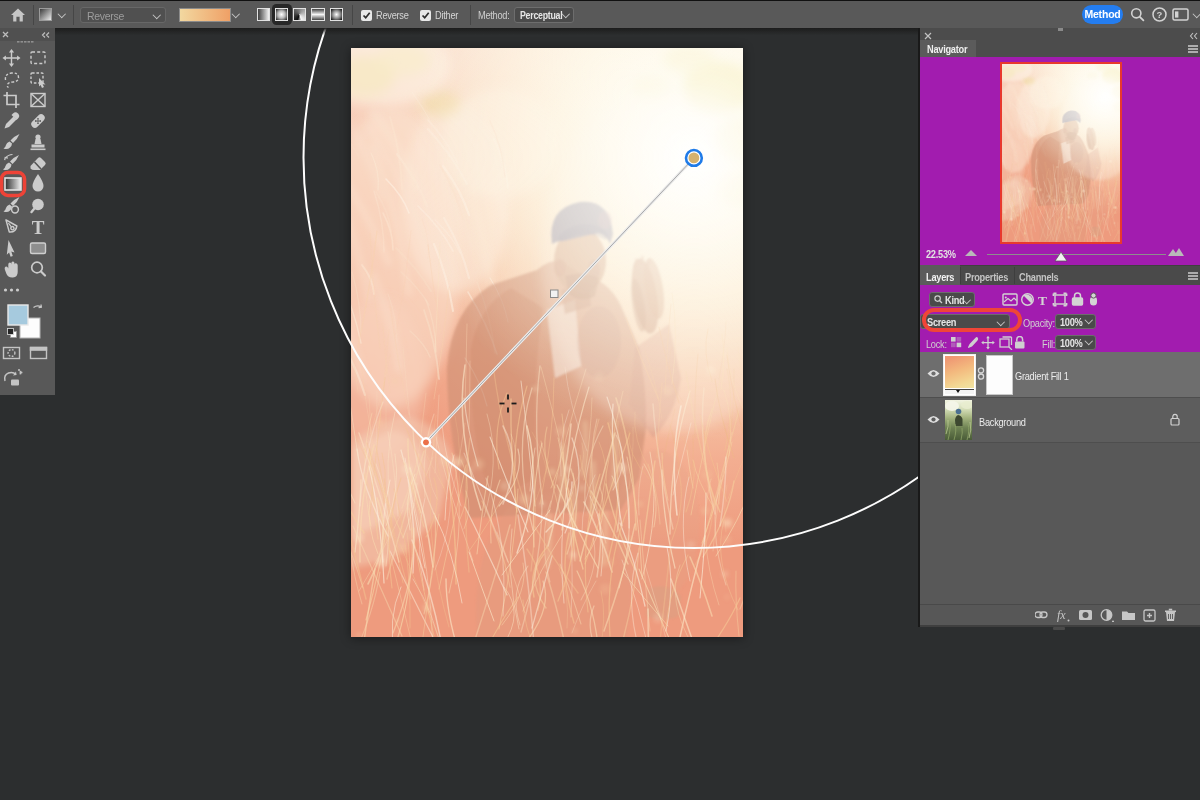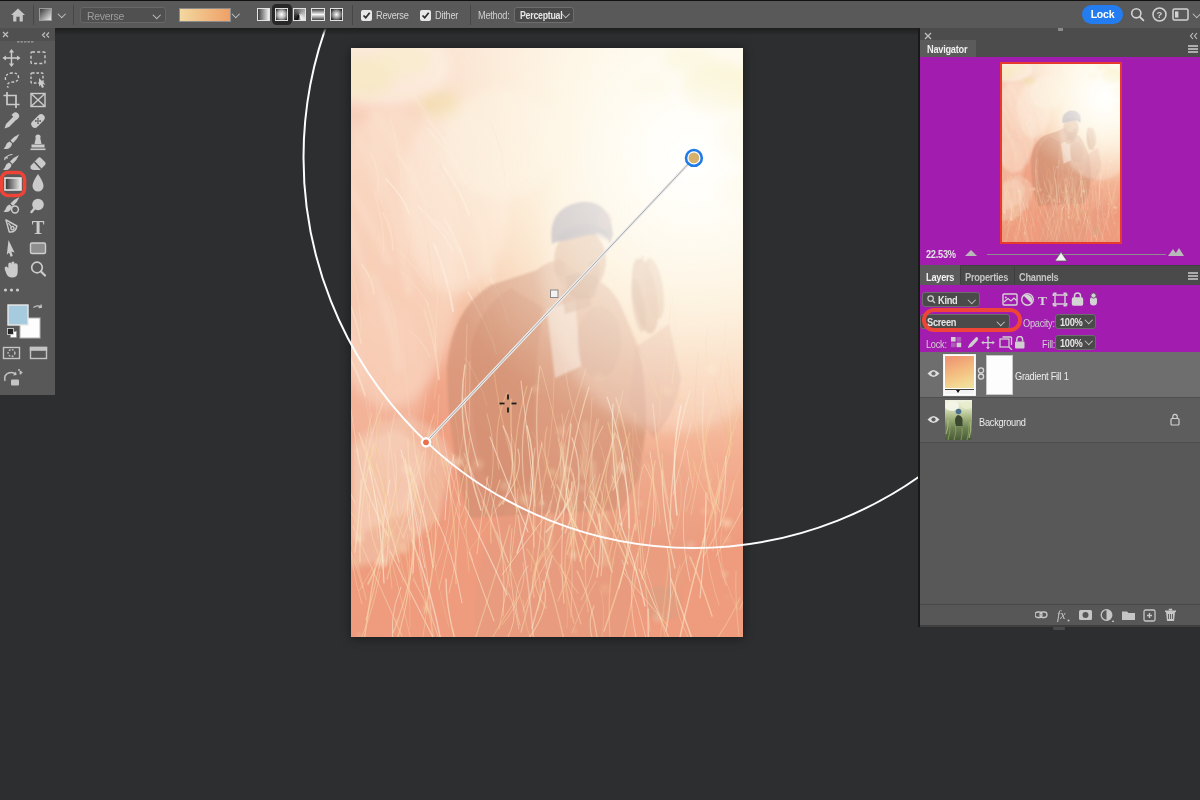--- a/index.html
+++ b/index.html
@@ -552,21 +552,21 @@
  <svg class="abs" style="left:421px;top:10px" width="9" height="9" viewBox="0 0 9 9">
       <path d="M1.5 4.5 L3.7 6.7 L7.7 1.7" stroke="#2c2c2c" stroke-width="1.7" fill="none"></path>
     </svg>
  <span class="abs txt nw" style="left:435px;top:8px">Dither</span>
  <div class="abs" style="left:470px;top:4px;width:1px;height:20px;background:#464646"></div>
  <span class="abs txt nw" style="left:478px;top:8px;color:#cfcfcf">Method:</span>
  <div class="abs combo" style="left:514px;top:6px;width:60px;height:16px">
    <span style="margin-left:5px;font-size:10px">Perceptual</span>
    <div class="carr" style="position:absolute;right:5px;top:4.5px"></div>
  </div>
- <div class="abs" style="left:1082px;top:3.5px;width:41px;height:19px;background:#247df0;border-radius:10px;text-align:center;line-height:19px;color:#fff;font-size:10.5px;font-weight:700;letter-spacing:-0.2px">Lock</div>
+ <div class="abs" style="left:1082px;top:3.5px;width:41px;height:19px;background:#247df0;border-radius:10px;text-align:center;line-height:19px;color:#fff;font-size:10.5px;font-weight:700;letter-spacing:-0.2px">Method</div>
  <svg class="abs" style="left:1130px;top:6px" width="15" height="15" viewBox="0 0 15 15">
       <circle cx="6.3" cy="6.3" r="4.6" stroke="#d2d2d2" stroke-width="1.6" fill="none"></circle>
       <line x1="9.8" y1="9.8" x2="13.4" y2="13.4" stroke="#d2d2d2" stroke-width="1.8" stroke-linecap="round"></line>
     </svg>
  <svg class="abs" style="left:1152px;top:6px" width="15" height="15" viewBox="0 0 15 15">
       <circle cx="7.5" cy="7.5" r="6.5" stroke="#d2d2d2" stroke-width="1.5" fill="none"></circle>
       <text x="7.5" y="11" font-size="9.5" font-weight="700" fill="#d2d2d2" text-anchor="middle" font-family="Liberation Sans">?</text>
     </svg>
  <svg class="abs" style="left:1172px;top:7px" width="17" height="13" viewBox="0 0 17 13">
       <rect x="1" y="1" width="15" height="11" rx="1.5" stroke="#d2d2d2" stroke-width="1.5" fill="none"></rect>
@@ -770,21 +770,21 @@
  <div class="abs" style="left:0;top:237px;width:40px;height:20px;background:#5b5b5b"></div>
  <span class="abs nw" style="left:6px;top:243px;color:#f2f2f2;font-size:10.5px;font-weight:700">Layers</span>
  <span class="abs nw" style="left:45px;top:243px;color:#c4c4c4;font-size:10.5px;font-weight:700">Properties</span>
  <div class="abs" style="left:40px;top:239px;width:1px;height:17px;background:#3e3e3e"></div>
  <div class="abs" style="left:94px;top:239px;width:1px;height:17px;background:#3e3e3e"></div>
  <span class="abs nw" style="left:99px;top:243px;color:#c4c4c4;font-size:10.5px;font-weight:700">Channels</span>
  <svg class="abs" style="left:268px;top:244px" width="10" height="8" viewBox="0 0 10 8">
       <path d="M0 1 H10 M0 4 H10 M0 7 H10" stroke="#cdcdcd" stroke-width="1.4"></path>
     </svg>
 
- <div class="abs combo" style="left:2px;top:264px;width:58px;height:15px">
+ <div class="abs combo" style="left:9px;top:264px;width:46px;height:15px">
    <svg style="margin-left:4px" width="9" height="9" viewBox="0 0 9 9">
         <circle cx="3.6" cy="3.6" r="2.7" stroke="#cfcfcf" stroke-width="1.2" fill="none"></circle>
         <line x1="5.7" y1="5.7" x2="8" y2="8" stroke="#cfcfcf" stroke-width="1.3"></line>
       </svg>
    <span style="margin-left:2px">Kind</span>
    <div class="carr" style="position:absolute;right:5px;top:5.5px"></div>
  </div>
  <svg class="abs" style="left:82px;top:264px" width="182" height="16" viewBox="0 0 182 16">
   <g stroke="#d4d4d4" fill="none" stroke-width="1.4">
    <rect x="1" y="2" width="14" height="11" rx="1"></rect>

